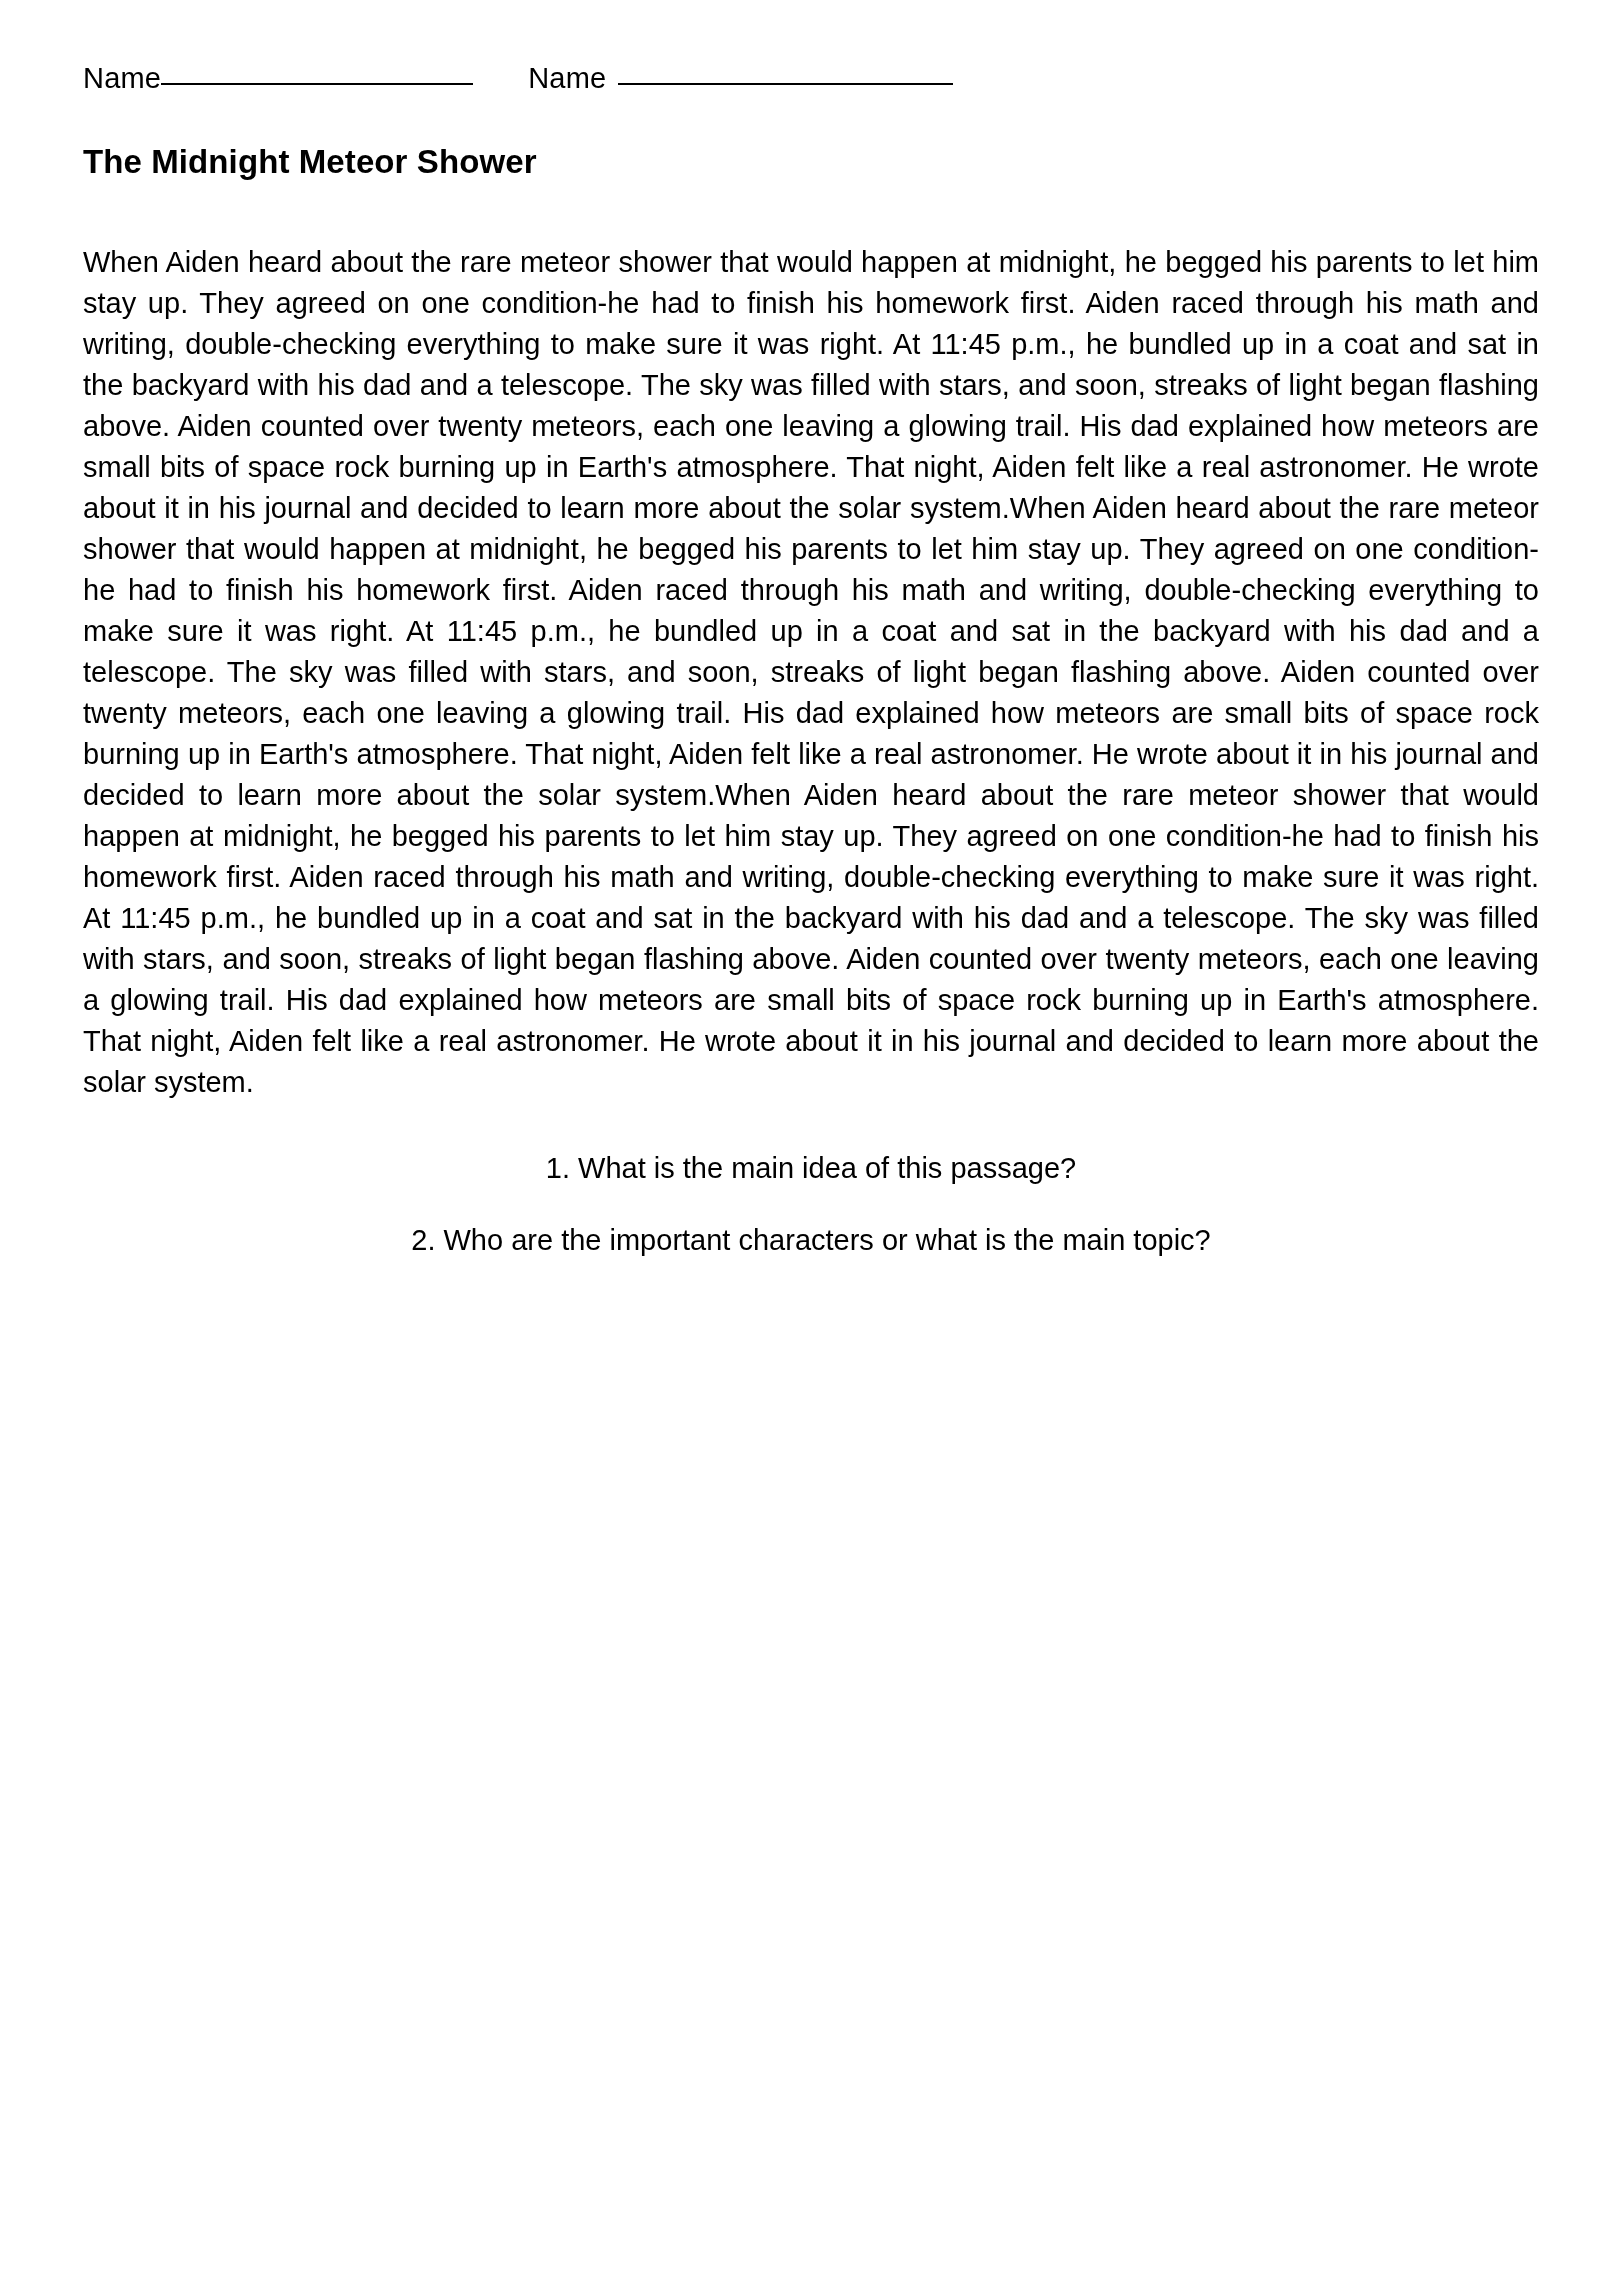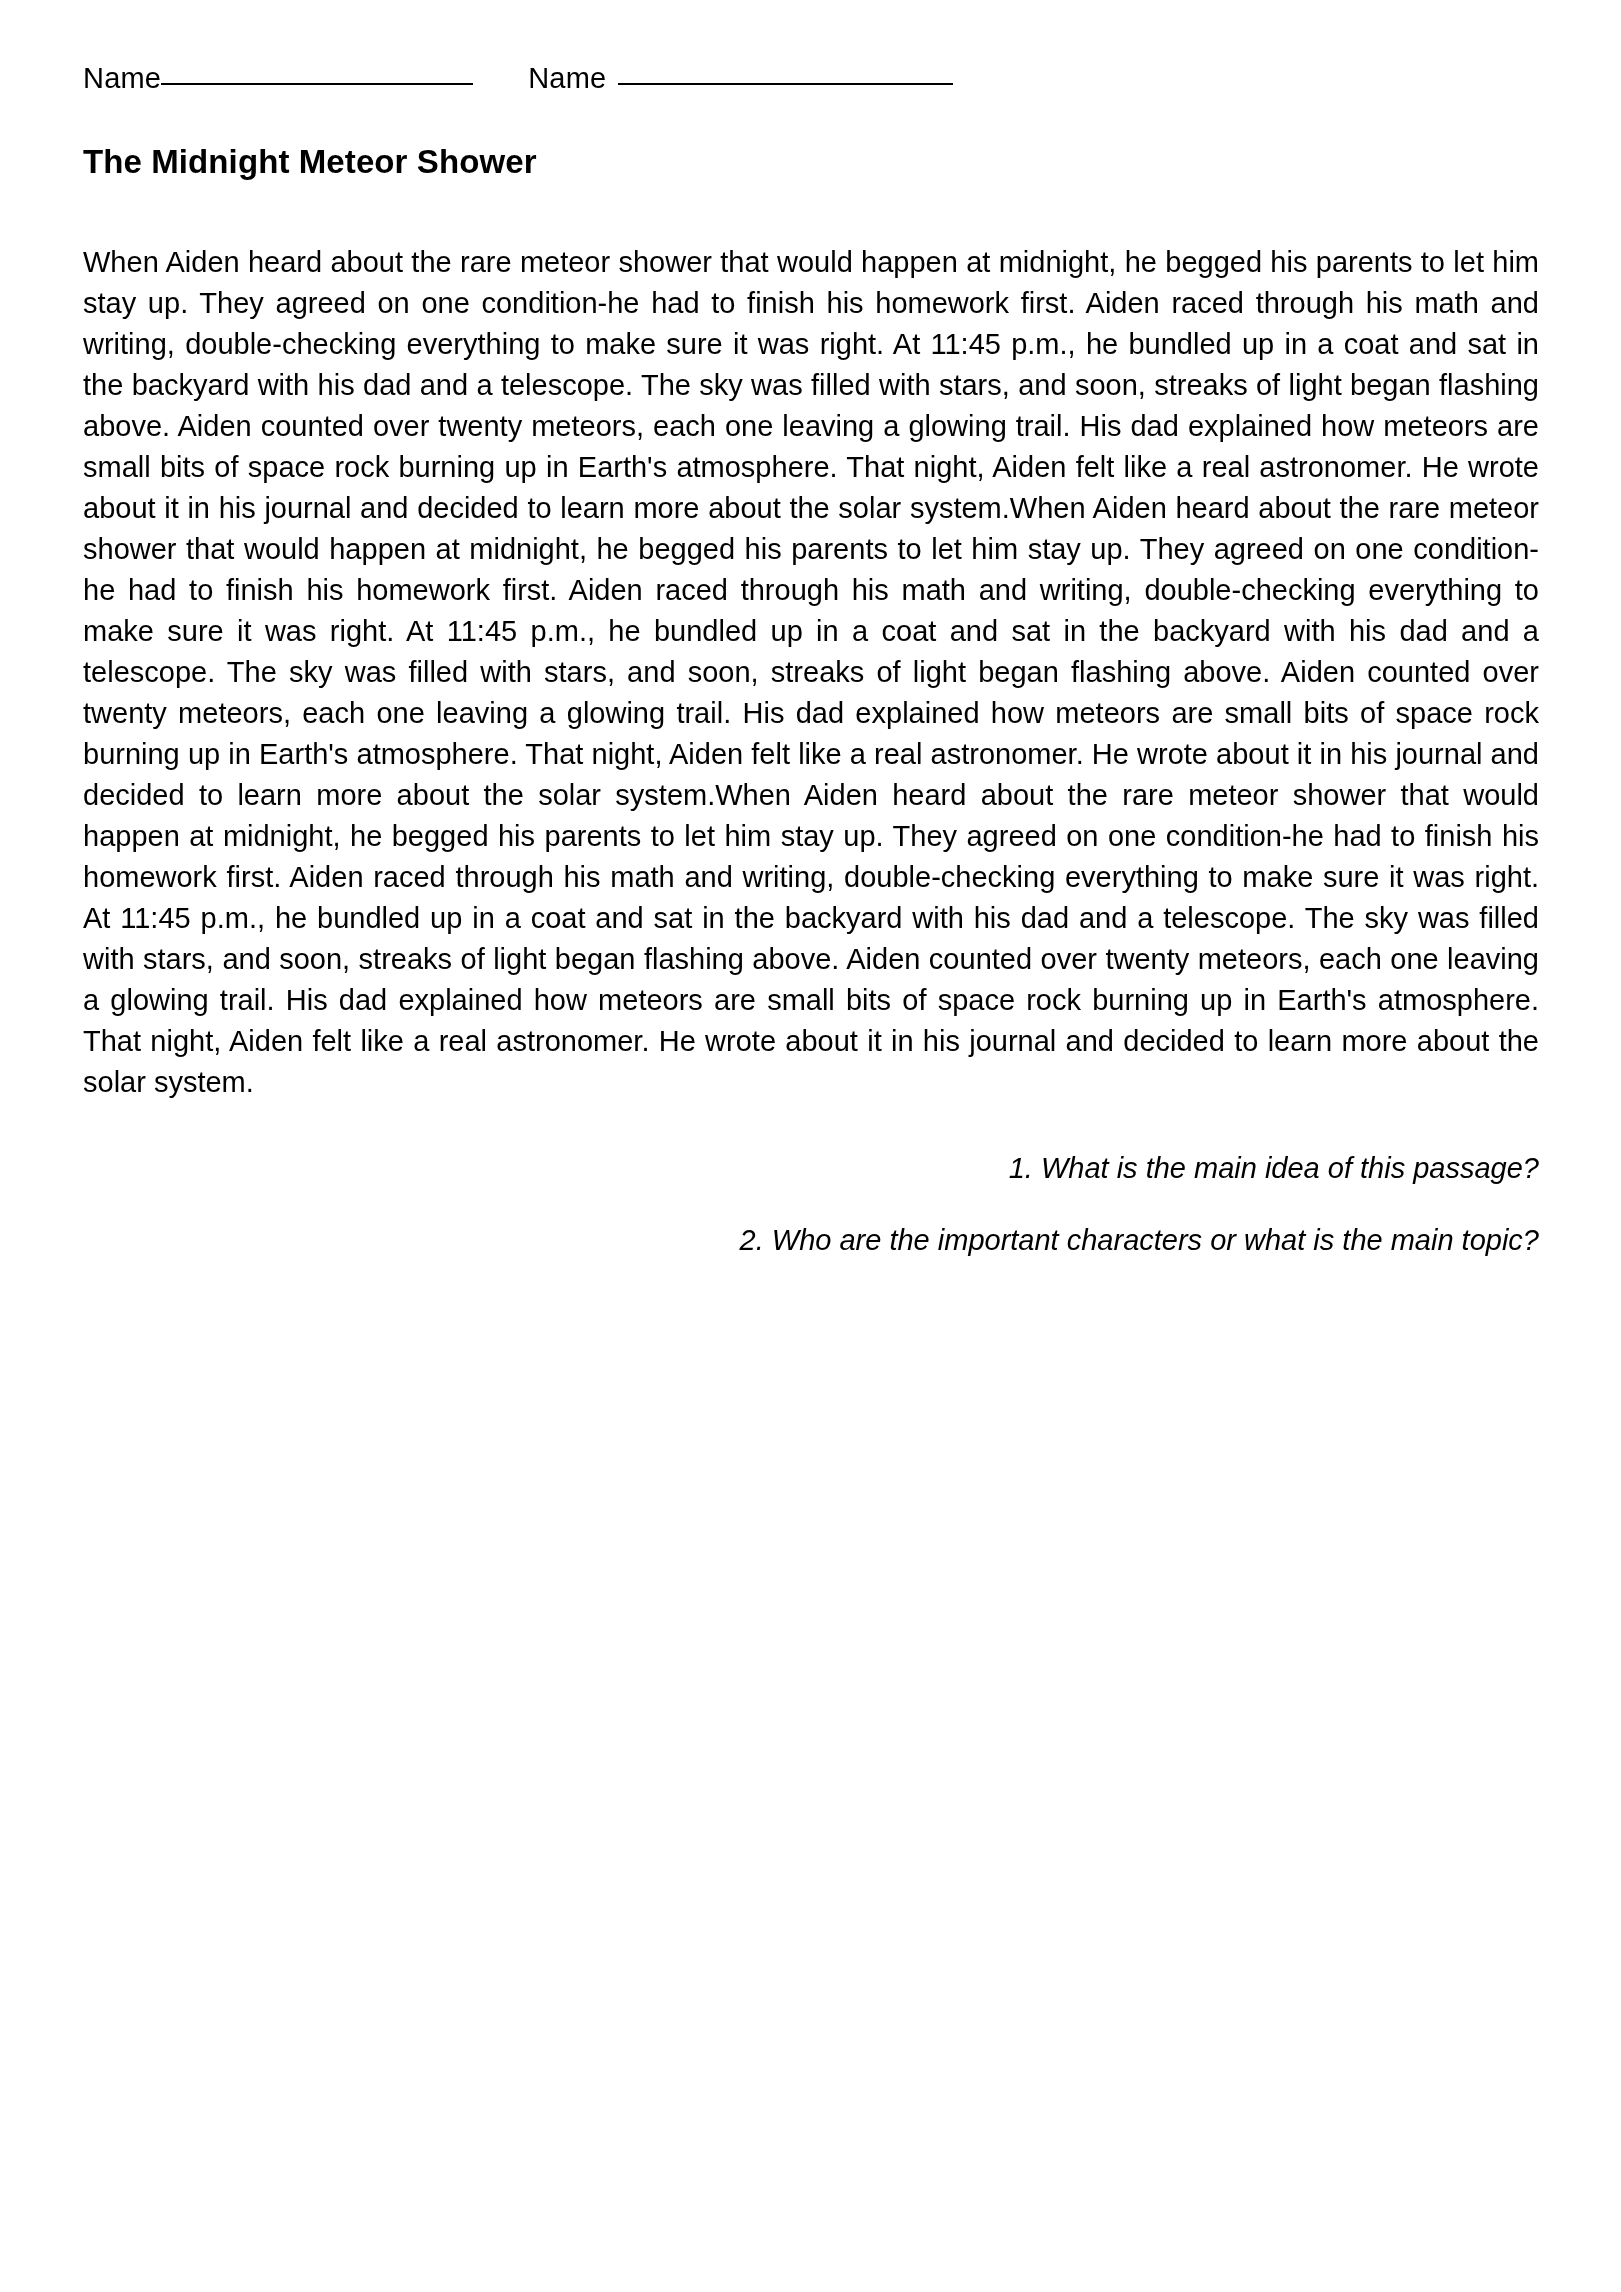--- a/index.html
+++ b/index.html
@@ -76,22 +76,21 @@
   }
 
   
   .questions {
     margin-top: 45px;
   }
   .question {
     font-size: 29px;
     line-height: 41px;
     margin-bottom: 31px;
-    text-align: right;
-    font-style: italic;
+    text-align: center;
   }
   .question:last-child { margin-bottom: 0; }
 </style>
 </head>
 <body>
 
 <div class="page">
   <div class="content">
 
     <div class="header-row">

